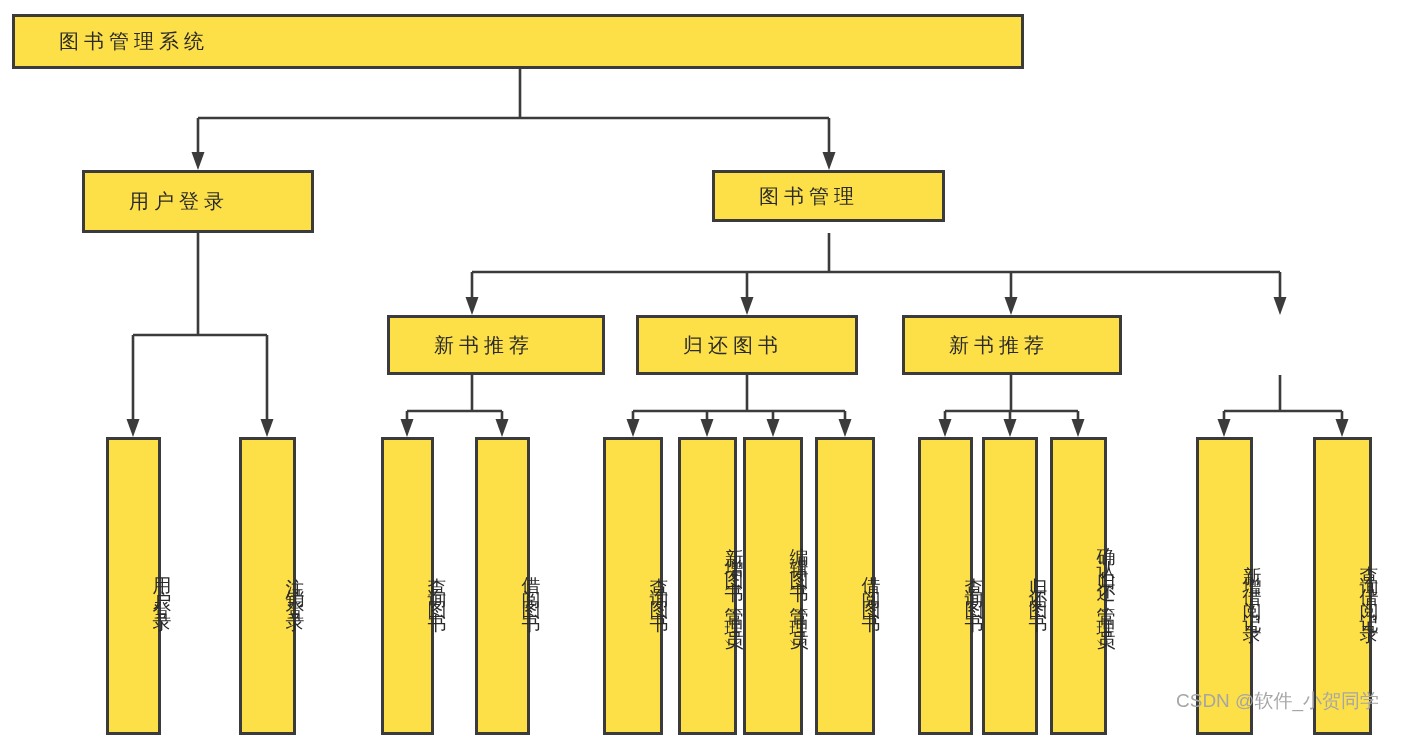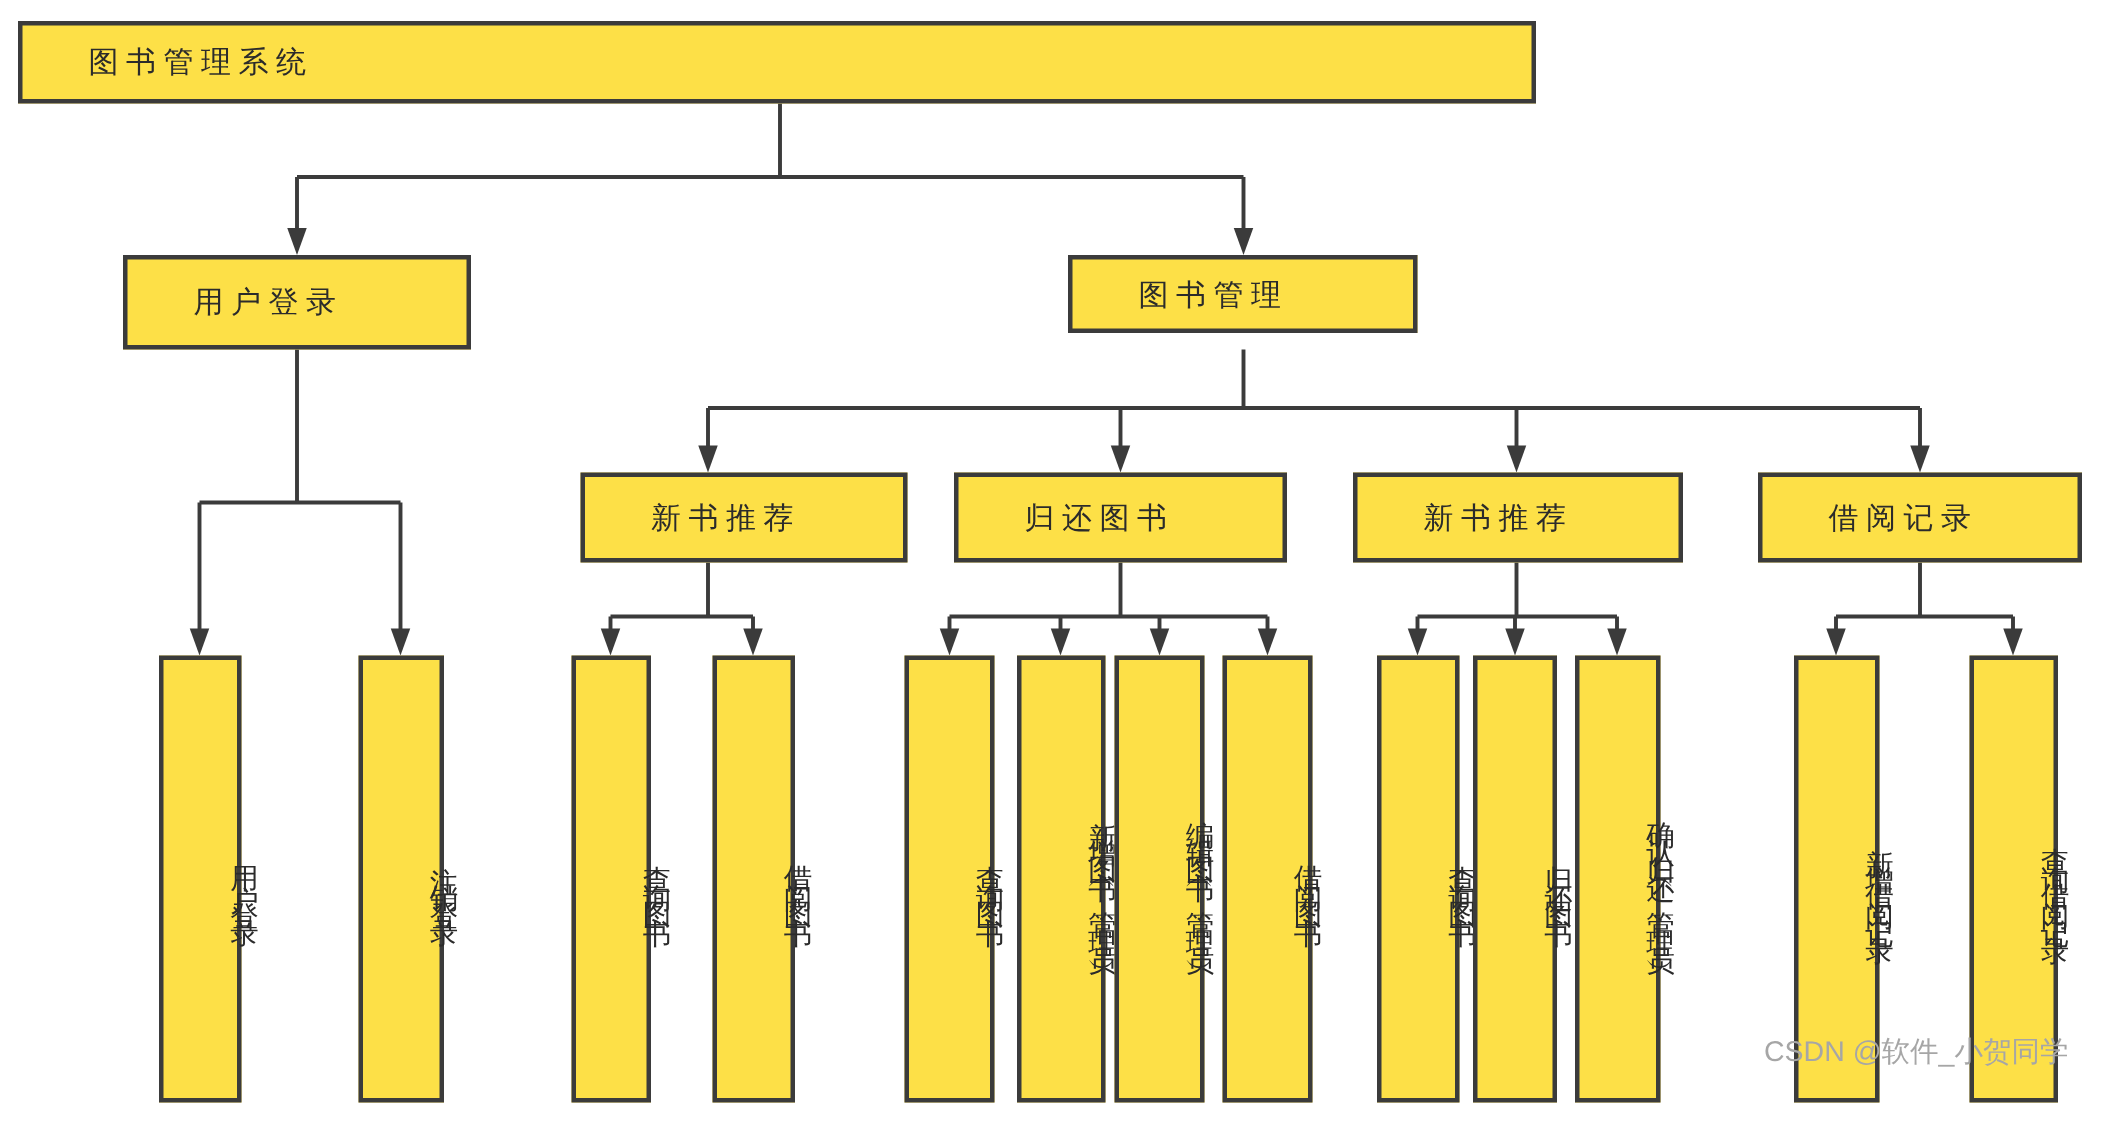--- a/index.html
+++ b/index.html
@@ -102,23 +102,20 @@
 
   <div class="box" style="left:363px;top:315px;width:218px;height:60px;margin-left:24px;">
     <span class="hlabel">新书推荐</span>
   </div>
   <div class="box" style="left:636px;top:315px;width:222px;height:60px;">
     <span class="hlabel">归还图书</span>
   </div>
   <div class="box" style="left:902px;top:315px;width:220px;height:60px;">
     <span class="hlabel">新书推荐</span>
   </div>
-  <div class="box" style="left:1172px;top:315px;width:216px;height:60px;">
-    <span class="hlabel">借阅记录</span>
-  </div>
 
   <div class="box" style="left:106px;top:437px;width:55px;height:298px;">
     <span class="vlabel">用户登录</span>
   </div>
   <div class="box" style="left:239px;top:437px;width:57px;height:298px;">
     <span class="vlabel">注销登录</span>
   </div>
 
   <div class="box" style="left:381px;top:437px;width:53px;height:298px;">
     <span class="vlabel">查询图书</span>

